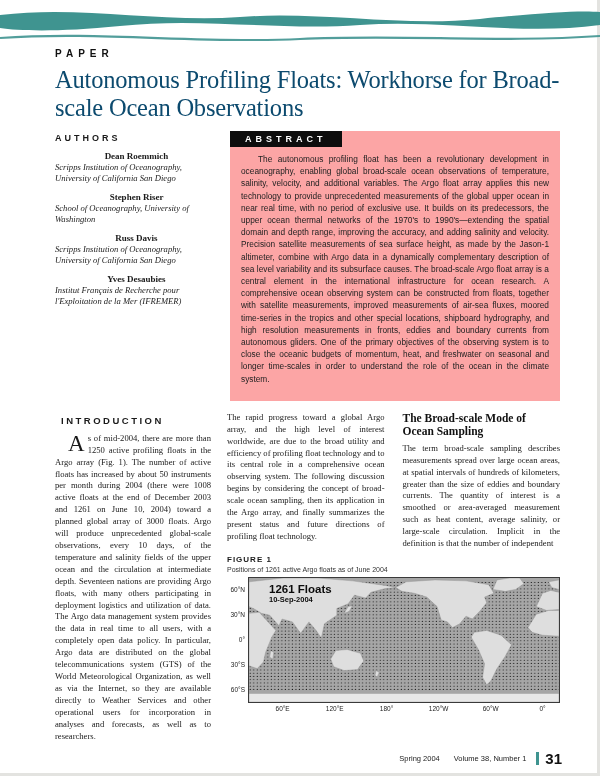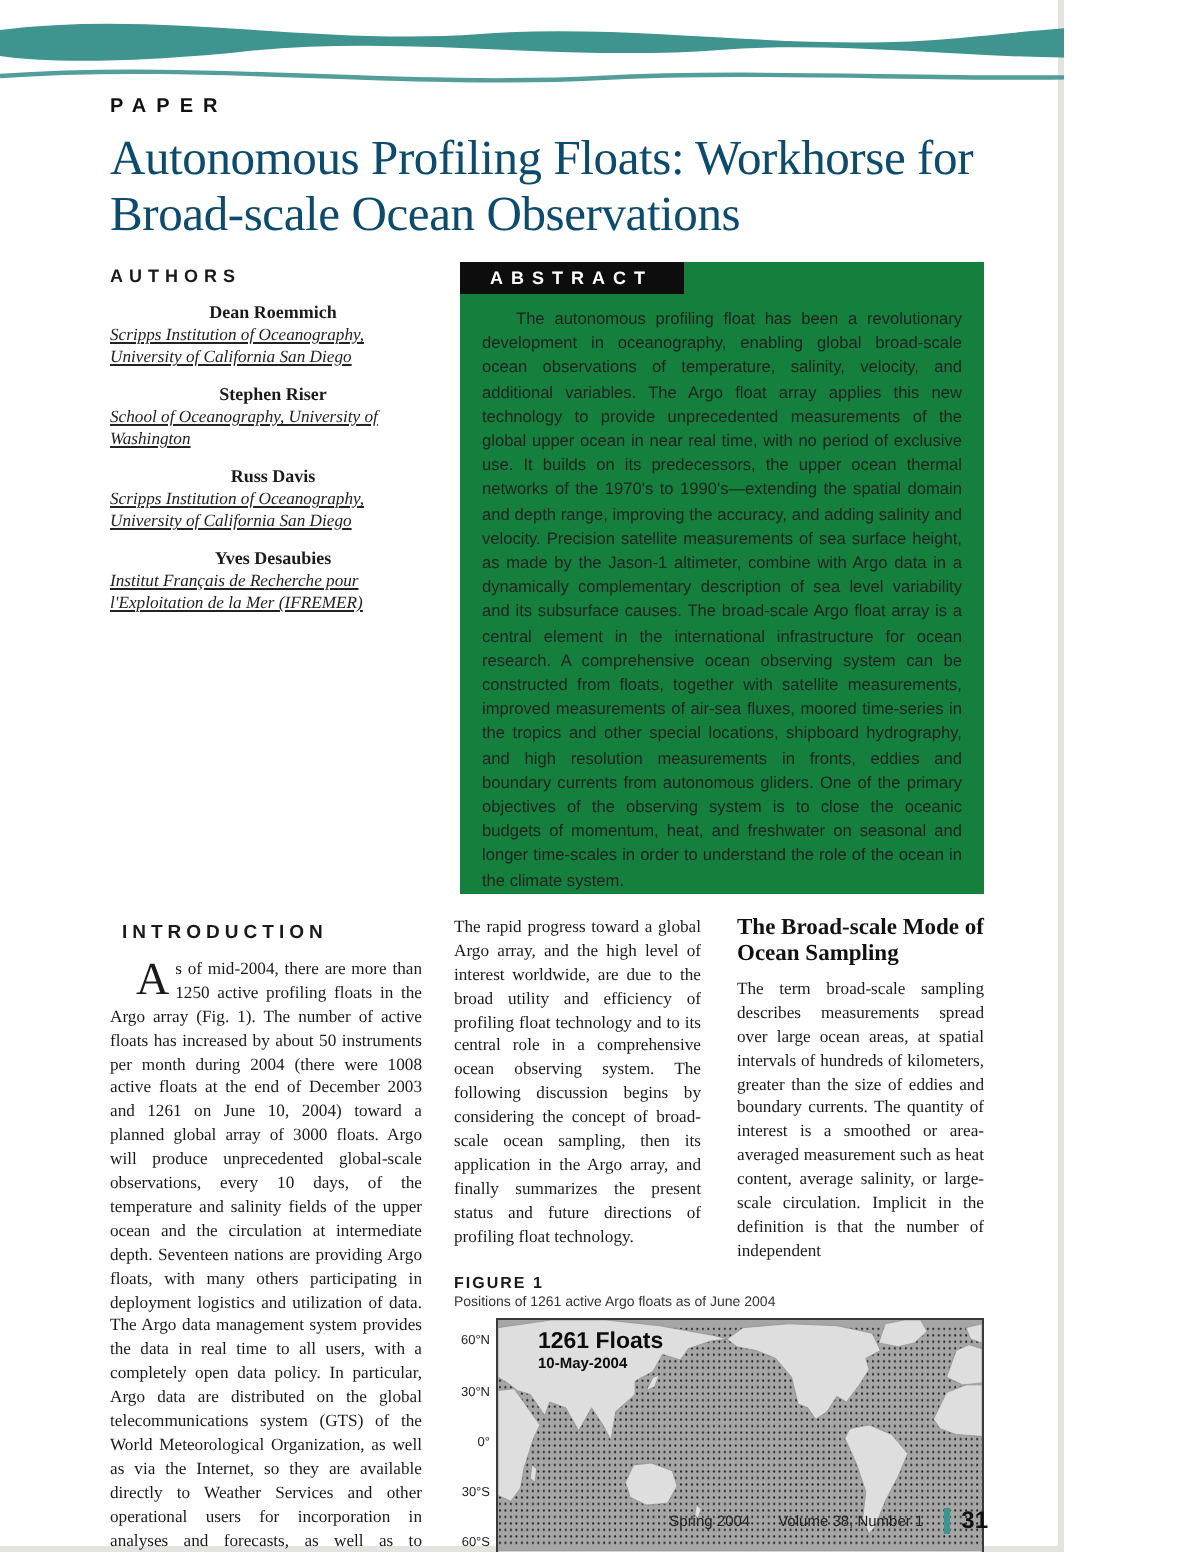--- a/index.html
+++ b/index.html
@@ -1,19 +1,19 @@
 <!DOCTYPE html>
 <html><head>
 <meta charset="utf-8">
 <style>
   * { box-sizing: border-box; }
   html, body { margin: 0; padding: 0; background: #ffffff; }
   .page {
     position: relative;
-    width: 532px; height: 776px;
+    width: 600px; height: 776px;
     background: #fff;
     overflow: hidden;
     font-family: "Liberation Serif", serif;
     color: #1a1a1a;
     box-shadow: inset -3px -3px 0 0 #e3e3e0;
   }
   .wave-banner { display: block; width: 600px; height: 46px; }
   .content { padding: 0 40px 0 55px; }
 
   .kicker {
@@ -29,24 +29,24 @@
 
   .top-row { display: flex; gap: 12px; margin-bottom: 11px; }
   .authors-col { width: 163px; flex: none; }
   .authors-heading {
     font-family: "Liberation Sans", sans-serif;
     font-size: 9px; font-weight: bold; letter-spacing: 3px;
     margin: 2px 0 7px 0;
   }
   .author { margin-bottom: 7px; }
   .author-name { font-size: 9px; font-weight: bold; line-height: 12px; text-align: center; }
-  .author-affil { font-size: 8.6px; font-style: italic; line-height: 11px; color: #222; text-decoration: underline; }
+  .author-affil { font-size: 8.6px; font-style: italic; line-height: 11px; color: #222; }
 
   .abstract-col { flex: 1; }
-  .abstract-box { position: relative; background: #15803d; padding: 22px 11px 1px 11px; min-height: 240px; }
+  .abstract-box { position: relative; background: #fca5a5; padding: 22px 11px 16px 11px; min-height: 240px; }
   .abstract-bar {
     position: absolute; top: 0; left: 0;
     background: #0d0d0d; color: #fff;
     font-family: "Liberation Sans", sans-serif;
     font-size: 9px; font-weight: bold; letter-spacing: 4px;
     padding: 3px 15px 3px 15px;
   }
   .abstract-text {
     margin: 0;
     font-family: "Liberation Sans", sans-serif;
@@ -91,21 +91,21 @@
   .lon-row { position: relative; height: 11px; margin-left: 21px; }
   .lon-row .axis-label { right: auto; transform: translateX(-50%); top: 2px; }
 
   .footer {
     position: absolute; bottom: 9px; right: 38px;
     display: flex; align-items: center;
     font-family: "Liberation Sans", sans-serif; font-size: 7.5px; color: #222;
   }
   .footer-volume { margin-left: 14px; }
   .teal-divider { width: 3px; height: 13px; background: #3f9490; margin: 0 6px 0 10px; }
-  .pagenum { font-size: 12px; font-weight: bold; color: #111; }
+  .pagenum { font-size: 15px; font-weight: bold; color: #111; }
 </style>
 </head>
 <body>
 
 <div class="page">
 
   <svg class="wave-banner" viewBox="0 0 600 46" xmlns="http://www.w3.org/2000/svg" aria-hidden="true">
     <path d="M0,15 C80,5 160,23 240,17 C320,11 400,27 480,19 C540,13 580,10 600,12 L600,25 C520,36 440,19 360,25 C280,31 200,17 120,26 C60,32 20,31 0,28 Z" fill="#3f9490"></path>
     <path d="M0,38 C100,31 200,44 300,39 C400,34 500,43 600,36" fill="none" stroke="#3f9490" stroke-width="2.2" opacity="0.9"></path>
   </svg>
@@ -209,21 +209,21 @@
                   <path d="M278,30 L284,16 L292,13 L300,15 L300,33 L288,34 Z"></path>
                   <path d="M290,4 L300,2 L300,12 L293,10 Z"></path>
 
                   <path d="M270,52 L278,38 L290,34 L300,34 L300,61 L284,60 L274,57 Z"></path>
                 </g>
 
                 <rect x="0" y="121" width="300" height="9" fill="#e8e8e8" stroke="#8f8f8f" stroke-width="0.4"></rect>
               </svg>
               <div class="map-title-block">
                 <div class="map-title">1261 Floats</div>
-                <div class="map-date">10-May-2004</div>
+                <div class="map-date">10-Sep-2004</div>
               </div>
             </div>
           </div>
 
           <div class="lon-row">
             <span class="axis-label" style="left: 11.1%;">60°E</span>
             <span class="axis-label" style="left: 27.8%;">120°E</span>
             <span class="axis-label" style="left: 44.4%;">180°</span>
             <span class="axis-label" style="left: 61.1%;">120°W</span>
             <span class="axis-label" style="left: 77.8%;">60°W</span>

